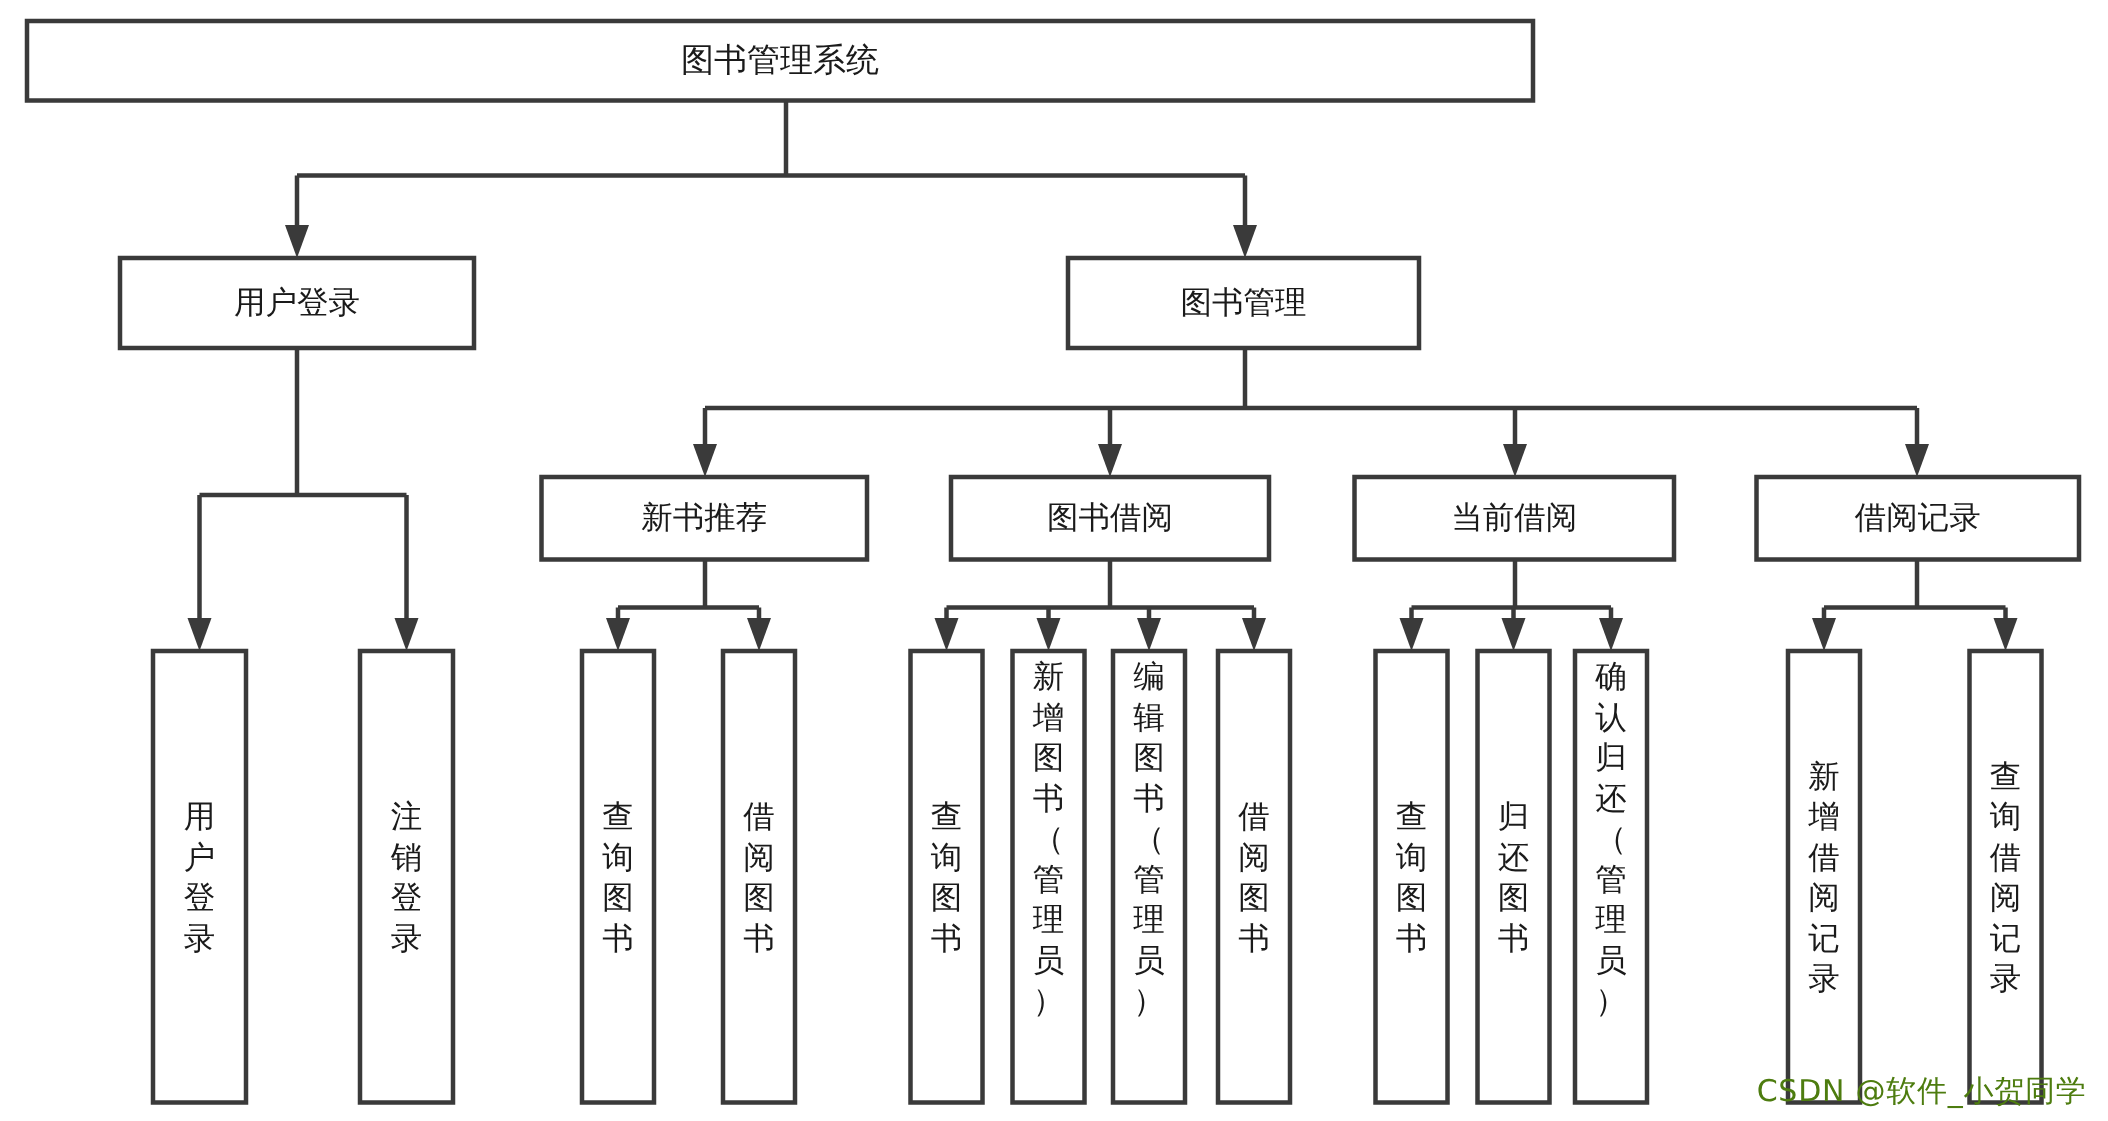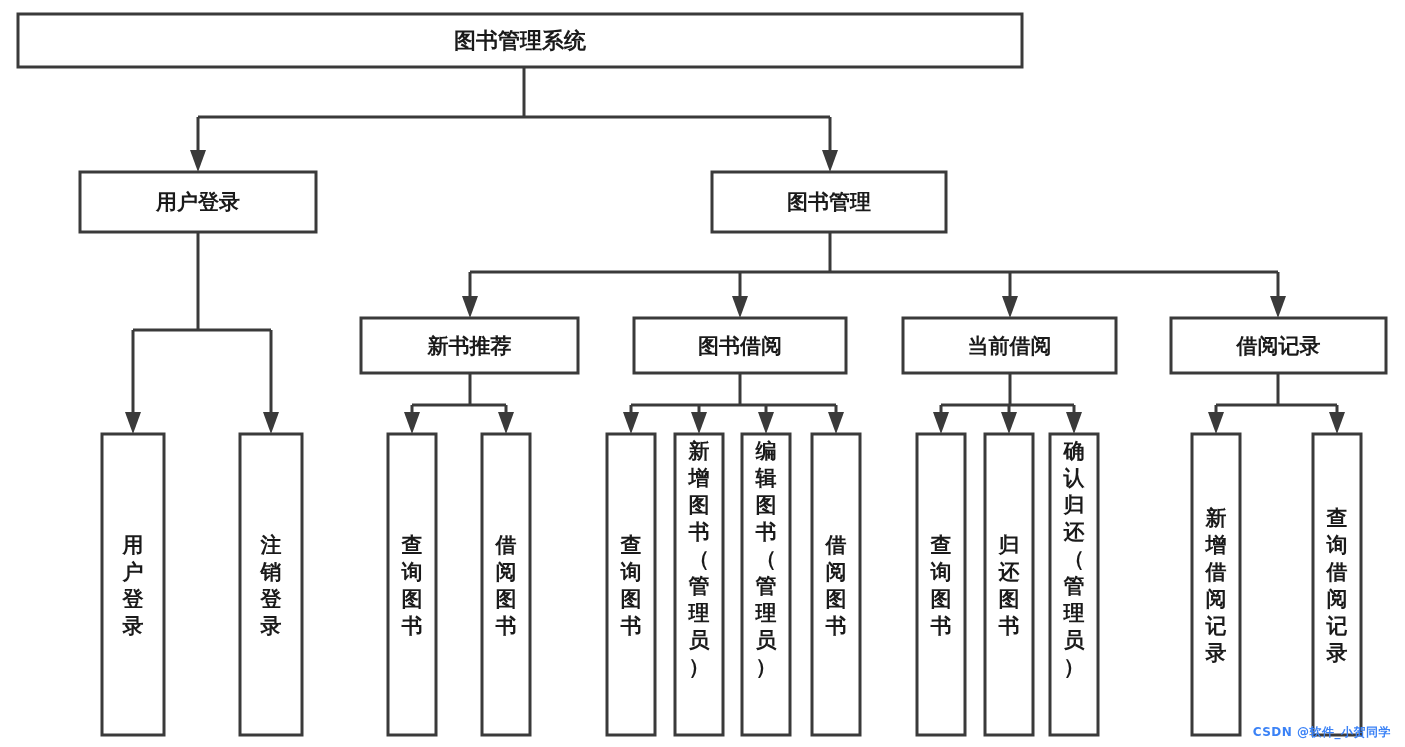--- a/index.html
+++ b/index.html
@@ -12,21 +12,20 @@
     width: 1405px;
     height: 747px;
     font-family: "DejaVu Sans", "Liberation Sans", sans-serif;
     overflow: hidden;
     position: relative;
   }
   #diagram-root {
     position: relative;
     width: 1405px;
     height: 747px;
-    font-weight: bold;
   }
   svg#tree-svg {
     position: absolute;
     left: 0;
     top: 0;
     width: 1405px;
     height: 747px;
     display: block;
   }
   .node-box {
@@ -57,22 +56,22 @@
   .vlabel {
     fill: #1a1a1a;
     font-family: "DejaVu Sans", "Liberation Sans", sans-serif;
     font-size: 21px;
     text-anchor: middle;
   }
   .watermark {
     position: absolute;
     right: 14px;
     bottom: 6px;
-    color: #3b82f6;
-    font-size: 12px;
+    color: #4d7c0f;
+    font-size: 20px;
     font-family: "DejaVu Sans", "Liberation Sans", sans-serif;
     white-space: nowrap;
     letter-spacing: 0.5px;
     user-select: none;
   }
 </style>
 </head>
 <body>
 
 <div id="diagram-root">

